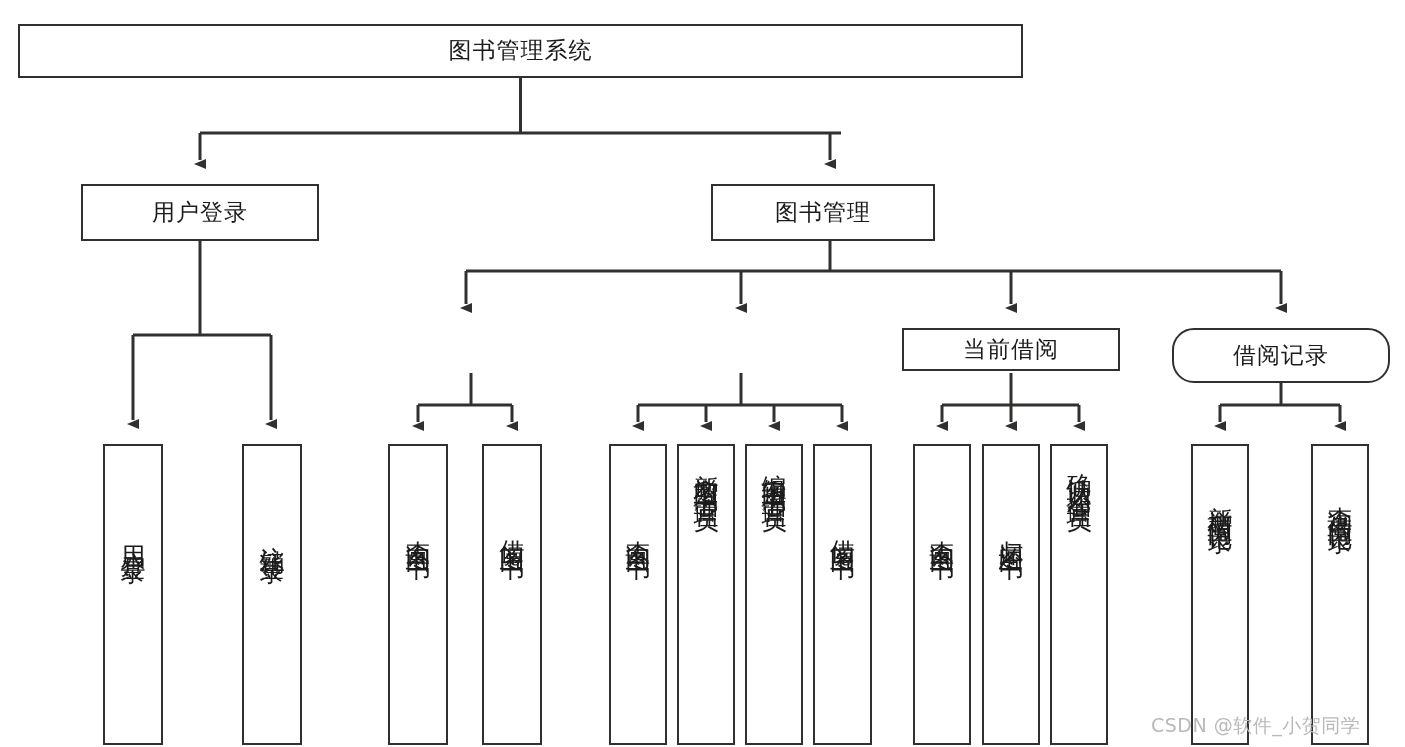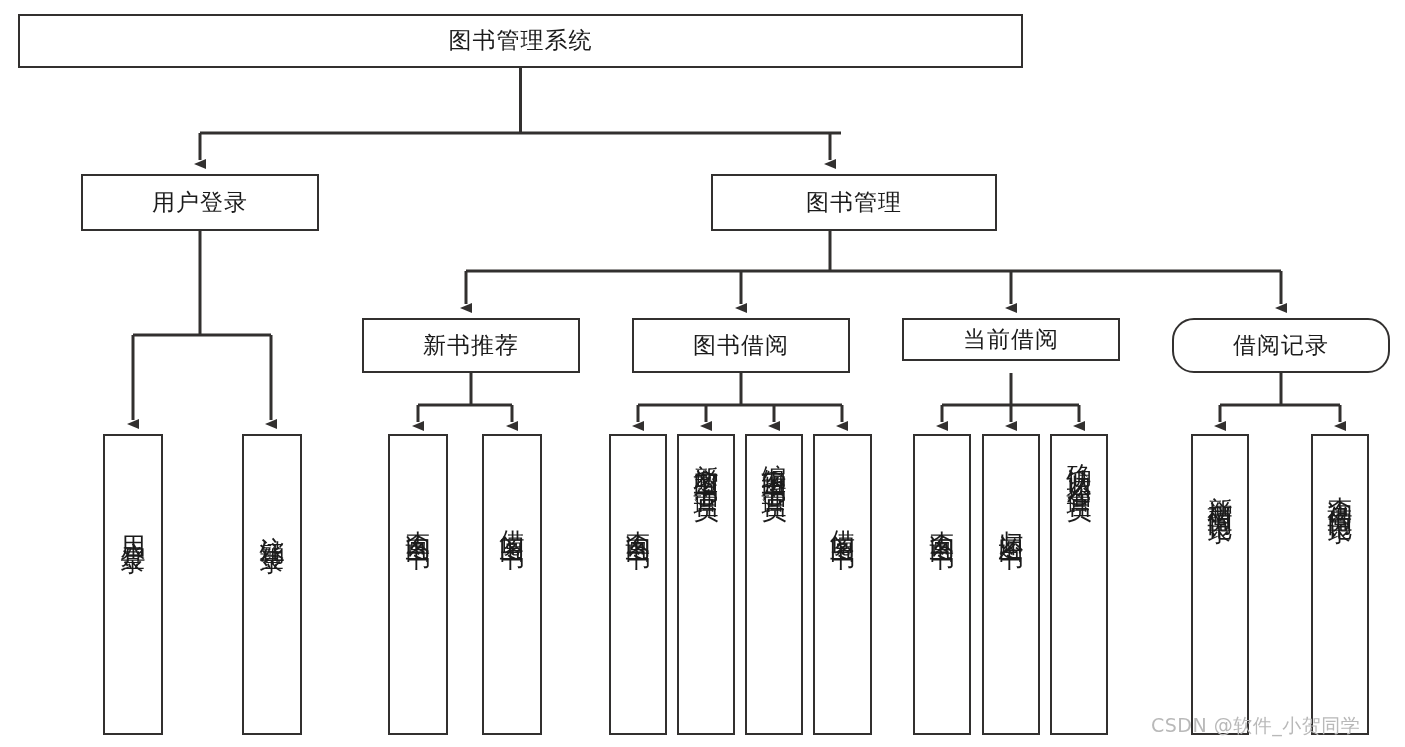--- a/index.html
+++ b/index.html
@@ -29,20 +29,21 @@
   .node {
     position: absolute;
     box-sizing: border-box;
     background: #ffffff;
     border: 2.5px solid #32302f;
     display: flex;
     align-items: center;
     justify-content: center;
     color: #1b1b1b;
     text-align: center;
+    margin-top: 10px;
   }
   .node.horiz {
     font-size: 23px;
     letter-spacing: 1px;
     line-height: 1.1;
   }
   .node.root {
     font-size: 23px;
   }
   .node.leaf {
@@ -124,30 +125,24 @@
     </g>
   </svg>
 
   <div class="node root horiz" style="left:18px; top:14px; width:1005px; height:54px;">
     <span>图书管理系统</span>
   </div>
 
   <div class="node horiz" style="left:81px; top:174px; width:238px; height:57px;">
     <span>用户登录</span>
   </div>
-  <div class="node horiz" style="left:711px; top:174px; width:286px; height:57px;">
+  <div class="node horiz" style="left:711px; top:174px; width:224px; height:57px;">
     <span>图书管理</span>
   </div>
 
-  <div class="node horiz" style="left:362px; top:318px; width:218px; height:55px;">
-    <span>新书推荐</span>
-  </div>
-  <div class="node horiz" style="left:632px; top:318px; width:218px; height:55px;">
-    <span>图书借阅</span>
-  </div>
   <div class="node horiz" style="left:902px; top:318px; width:218px; height:43px;">
     <span>当前借阅</span>
   </div>
   <div class="node horiz" style="left:1172px; top:318px; width:218px; height:55px;border-radius:22px;">
     <span>借阅记录</span>
   </div>
 
   <div class="node leaf" style="left:103px; top:434px; width:60px; height:301px; padding-top:80px;">
     <span class="vtext">用户登录</span>
   </div>

